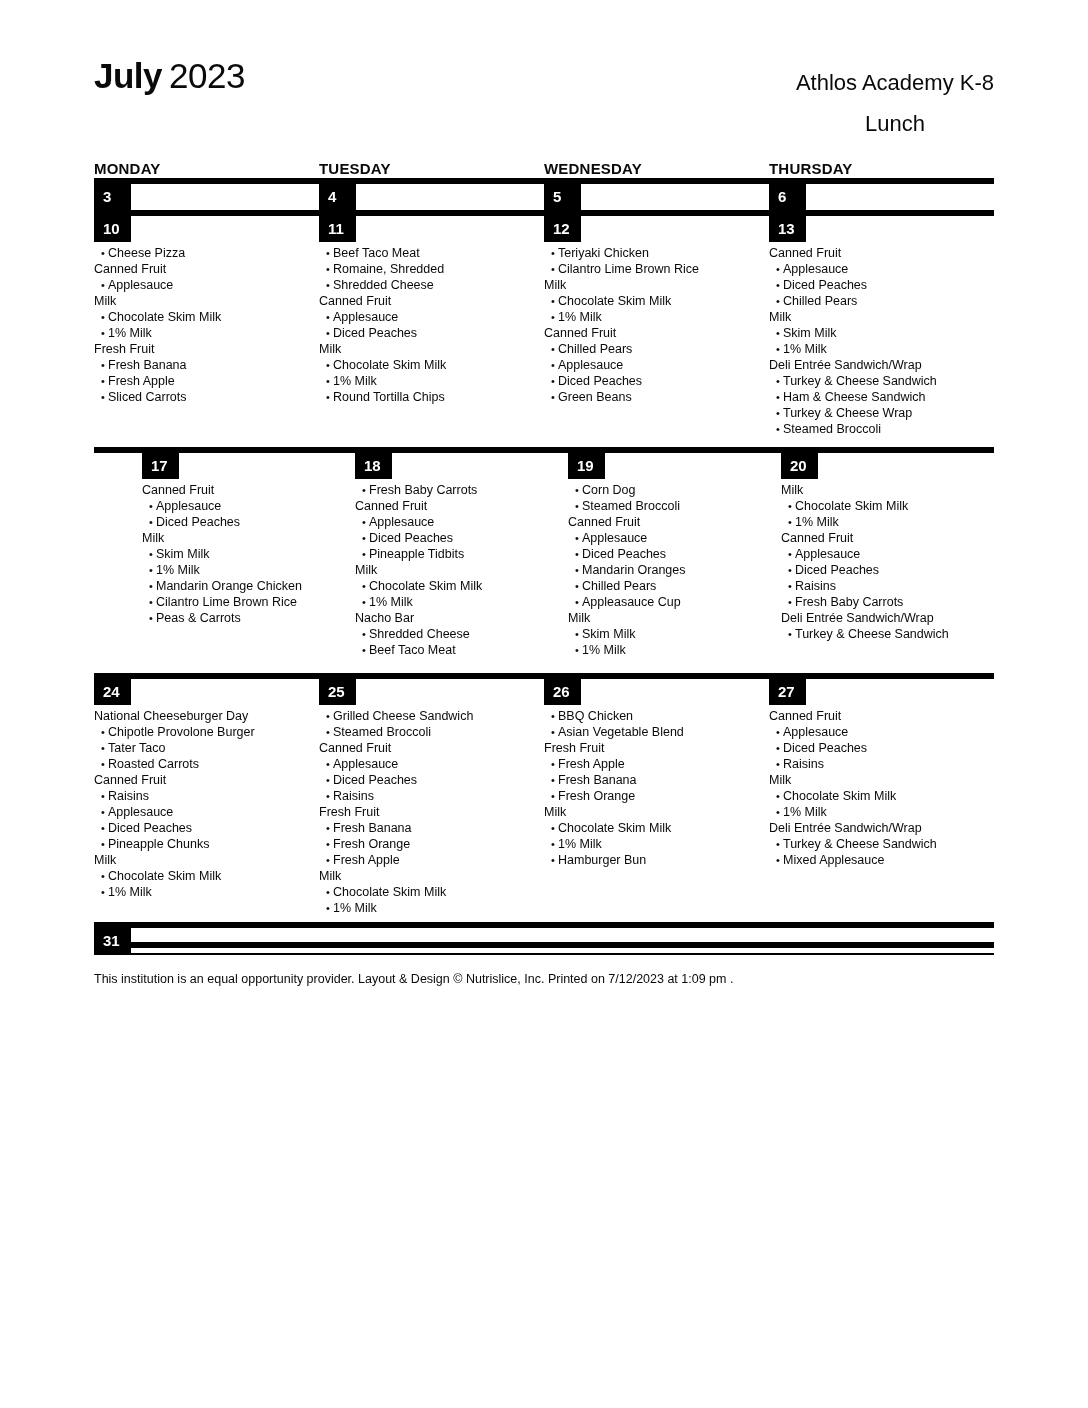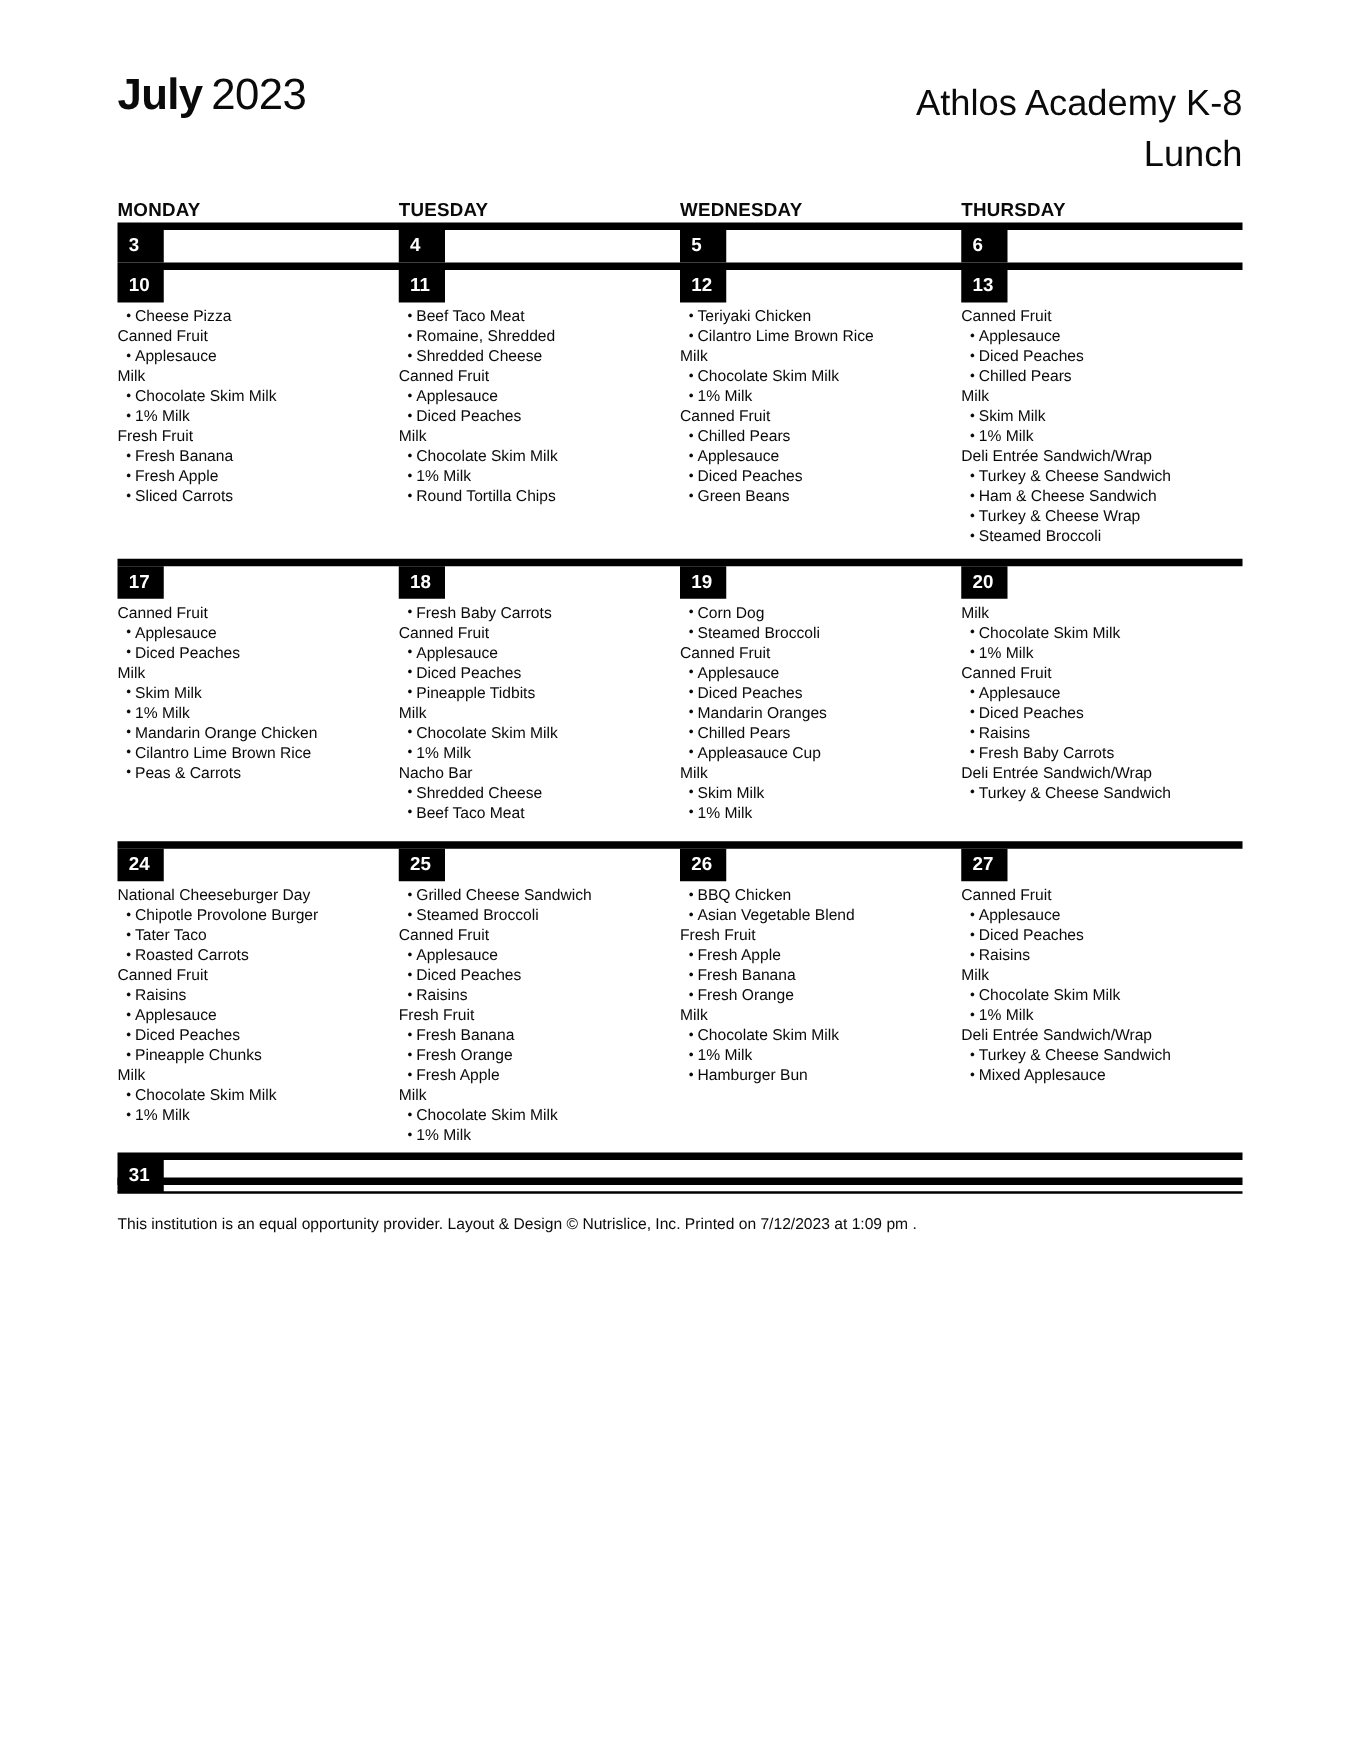--- a/index.html
+++ b/index.html
@@ -10,34 +10,34 @@
     color:#0a0a0a;
     overflow:hidden;
   }
   .page { width:1088px; height:1408px; padding:0 94px; background:#fff; }
 
   
   .title-row { display:flex; justify-content:space-between; align-items:flex-start; padding-top:56px; }
   .month-title { font-size:35px; line-height:40px; letter-spacing:-0.5px; }
   .month { font-weight:700; }
   .year  { font-weight:400; margin-left:7px; }
-  .site-block { text-align:right; font-size:29px; font-weight:500; margin-top:12px; }
+  .site-block { text-align:right; font-size:22px; font-weight:500; margin-top:12px; }
   .site { line-height:30px; }
-  .meal { line-height:30px; margin-top:11px; }
+  .meal { line-height:30px; margin-top:11px;text-align:center; }
 
   
   .dayheads { display:grid; grid-template-columns:repeat(4,1fr); margin-top:21px; }
   .dayhead { font-size:15px; font-weight:700; letter-spacing:0.2px; line-height:18px; }
 
   
   .bar { height:6px; background:#000; width:100%; }
   .cells { display:grid; grid-template-columns:repeat(4,1fr); }
   .w0 .cells { height:26px; }
   .w1 .cells { min-height:231px; }
-  .w2 .cells { min-height:220px; }
+  .w2 .cells { min-height:220px;margin-left:48px; }
   .w3 .cells { min-height:243px; }
   .w4 .cells { height:14px; }
   .cell { padding-right:12px; }
   .daynum {
     width:37px; height:26px; background:#000; color:#fff;
     font-size:15px; font-weight:700; line-height:26px; padding-left:9px;
   }
   .menu { margin-top:3px; font-size:12.5px; line-height:16px; }
   .mh { font-weight:400; }
   .mi { display:flex; }

